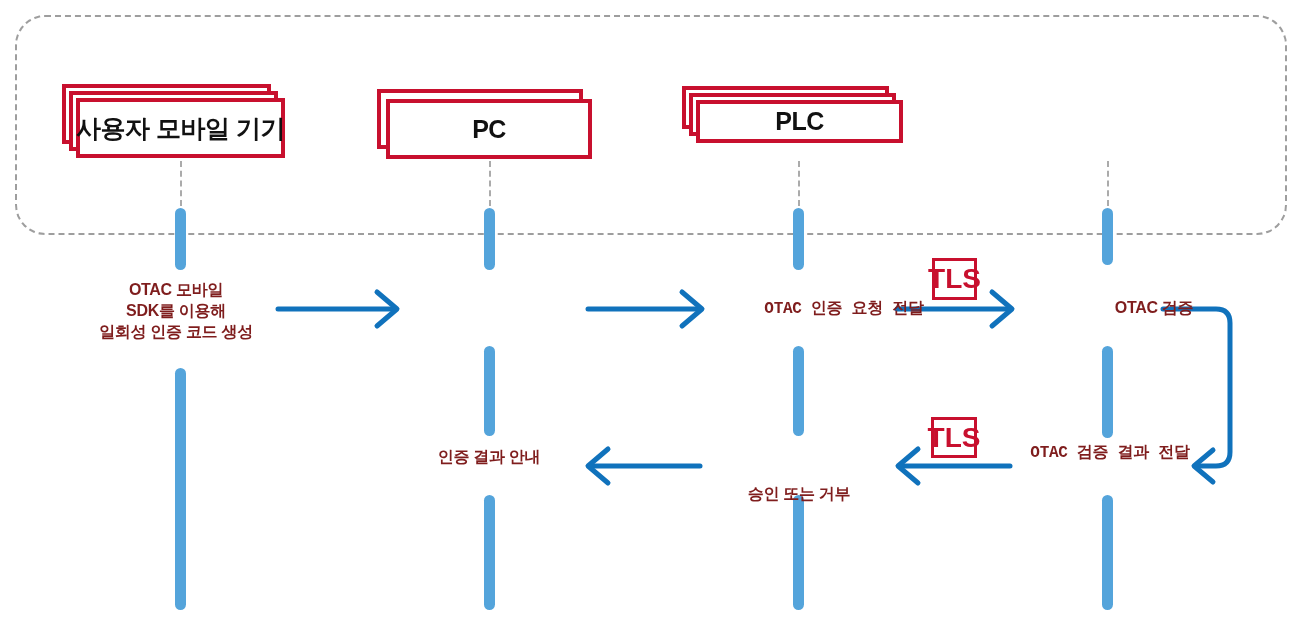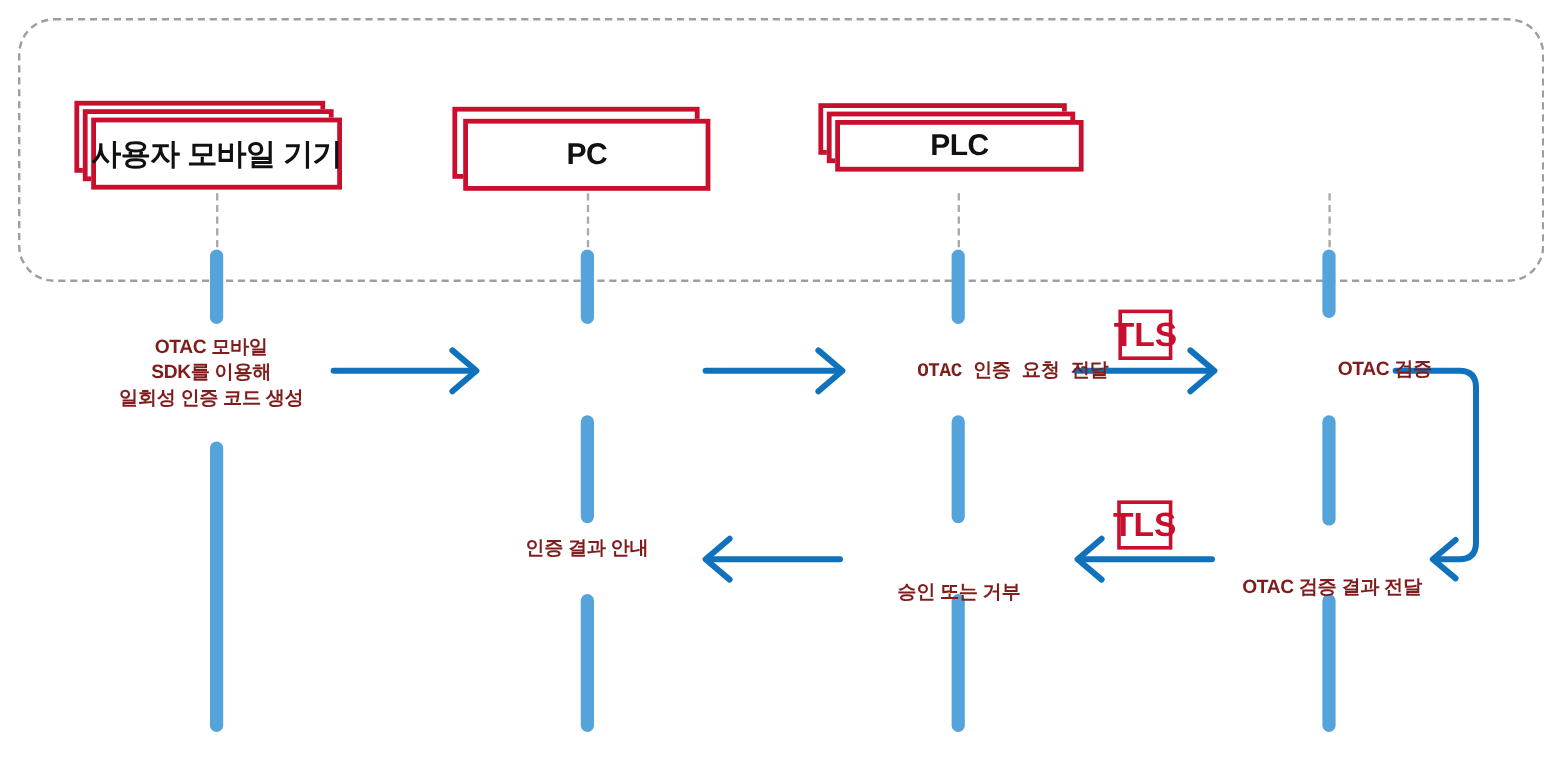--- a/index.html
+++ b/index.html
@@ -116,20 +116,20 @@
       <path d="M700 466 H593"></path>
       <path d="M608 449 L588 466 L608 483"></path>
     </g>
   </svg>
 
   <div class="msg" style="left:176px;top:311px;">OTAC 모바일
 SDK를 이용해
 일회성 인증 코드 생성</div>
   <div class="msg" style="left:844px;top:310px;font-family:Liberation Mono, monospace;">OTAC 인증 요청 전달</div>
   <div class="msg" style="left:1154px;top:308px;">OTAC 검증</div>
-  <div class="msg" style="left:1110px;top:490px;">OTAC 검증 결과 전달</div>
+  <div class="msg" style="left:1110px;top:454px;font-family:Liberation Mono, monospace;">OTAC 검증 결과 전달</div>
   <div class="msg" style="left:799px;top:494px;">승인 또는 거부</div>
   <div class="msg" style="left:489px;top:457px;">인증 결과 안내</div>
 
   <div class="tls" style="left:932px;top:258px;width:45px;height:42px;">TLS</div>
   <div class="tls" style="left:931px;top:417px;width:46px;height:41px;">TLS</div>
 
 </div>
 
 </body></html>

